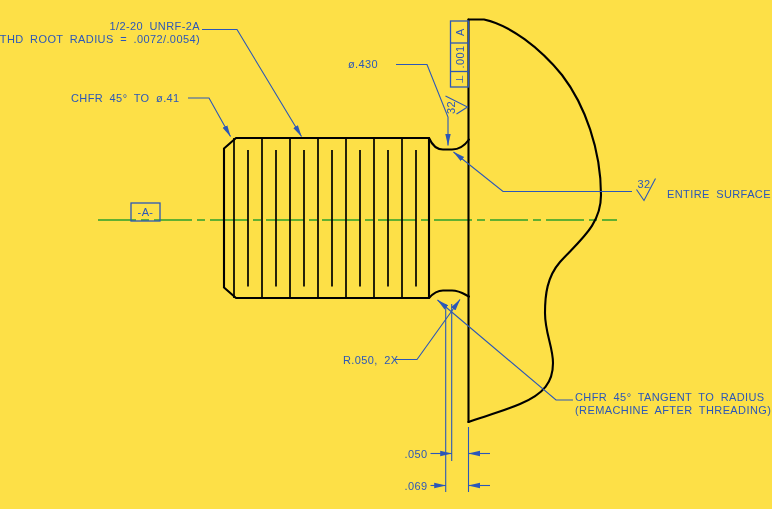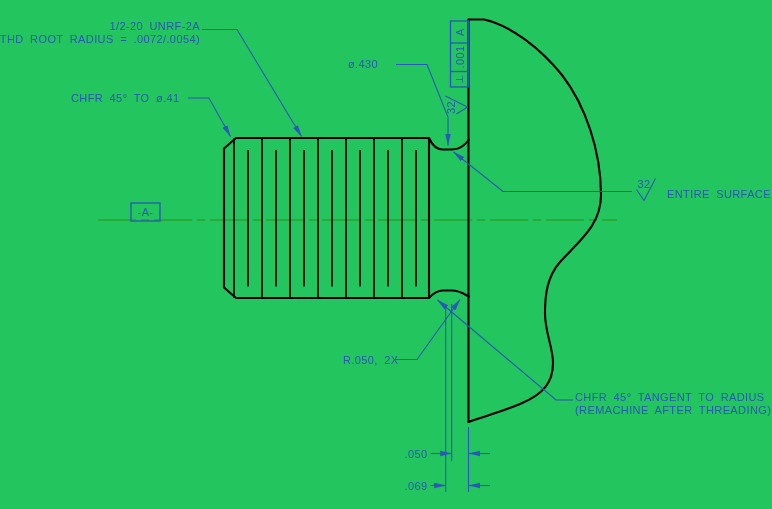--- a/index.html
+++ b/index.html
@@ -1,16 +1,16 @@
 <!DOCTYPE html>
 <html><head>
 <meta charset="utf-8">
 <style>
   html,body{margin:0;padding:0;background:#ffffff;}
-  .canvas{position:relative;width:772px;height:509px;background:#22c55e;overflow:hidden;}
+  .canvas{position:relative;width:772px;height:509px;background:#fde047;overflow:hidden;}
   svg{display:block;}
   .t{font-family:"Liberation Sans","DejaVu Sans",sans-serif;font-size:11px;fill:#2b57b8;
      letter-spacing:.4px;word-spacing:3px;}
   .tsym{font-family:"DejaVu Sans",sans-serif;font-size:10px;fill:#2b57b8;}
   .part{stroke:#000000;stroke-width:2.1;fill:none;stroke-linecap:round;}
   .thread{stroke:#000000;stroke-width:1.7;fill:none;stroke-linecap:butt;}
   .ann{stroke:#2b57b8;stroke-width:1.1;fill:none;}
   .annbox{stroke:#2b57b8;stroke-width:1.3;fill:none;}
   .cl{stroke:#2ca02c;stroke-width:1.4;fill:none;}
 </style>

